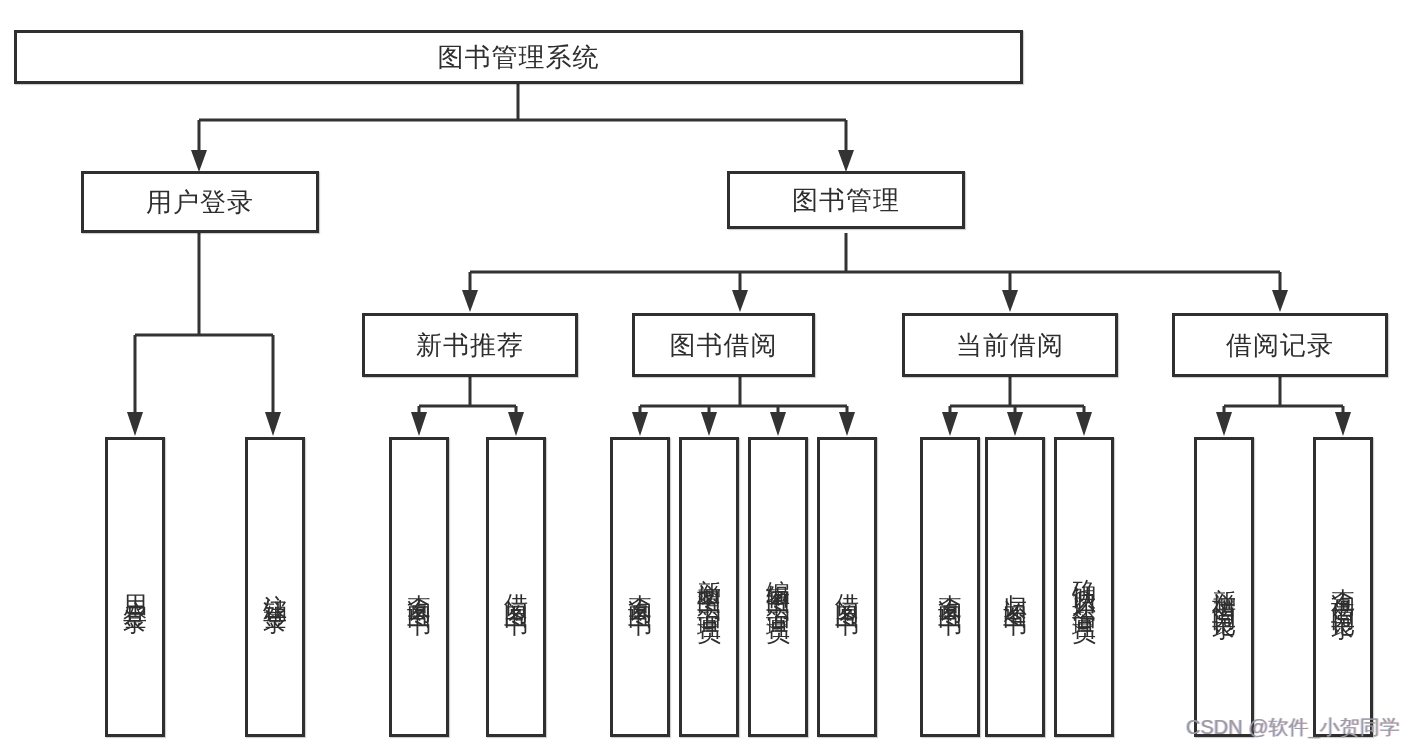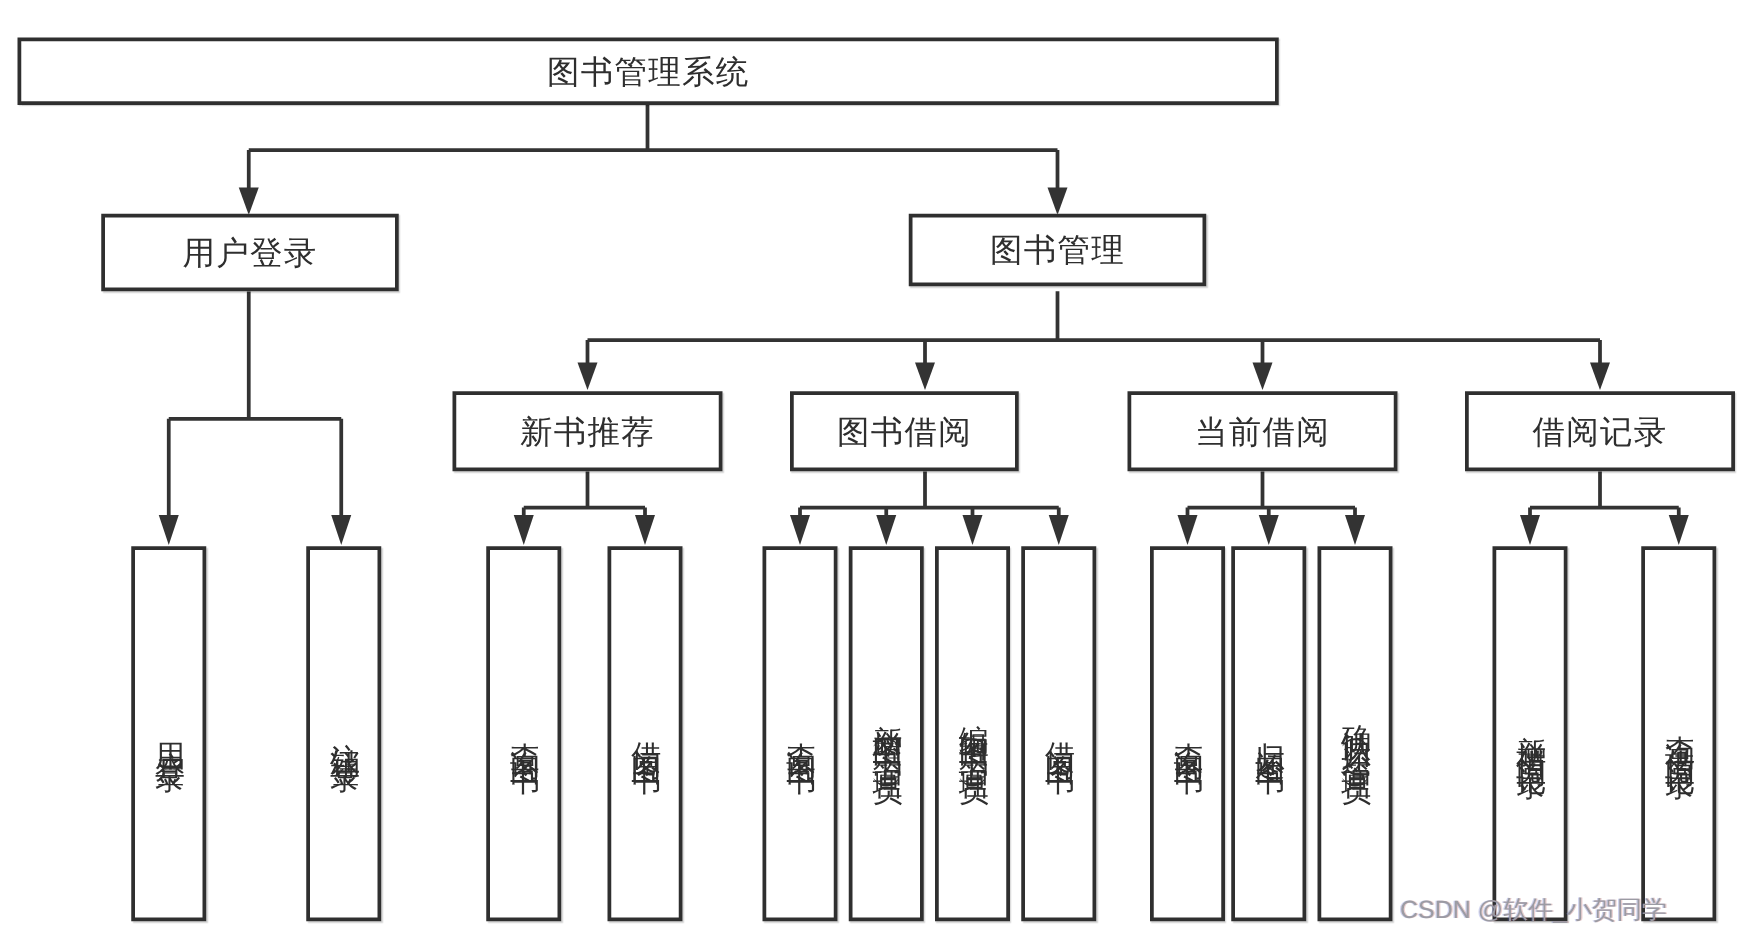--- a/index.html
+++ b/index.html
@@ -30,21 +30,21 @@
     white-space: nowrap;
   }
   .leaf .label {
     writing-mode: vertical-rl;
     font-size: 24px;
     letter-spacing: 6px;
     white-space: nowrap;
   }
   .watermark {
     position: absolute;
-    left: 1120px;
+    left: 1186px;
     top: 714px;
     font-size: 20px;
     color: #9b9ba3;
     white-space: nowrap;
     text-shadow: 1px 0 0 rgba(190,100,100,0.30), -1px 0 0 rgba(100,110,200,0.30);
   }
 </style>
 </head>
 <body>
 

